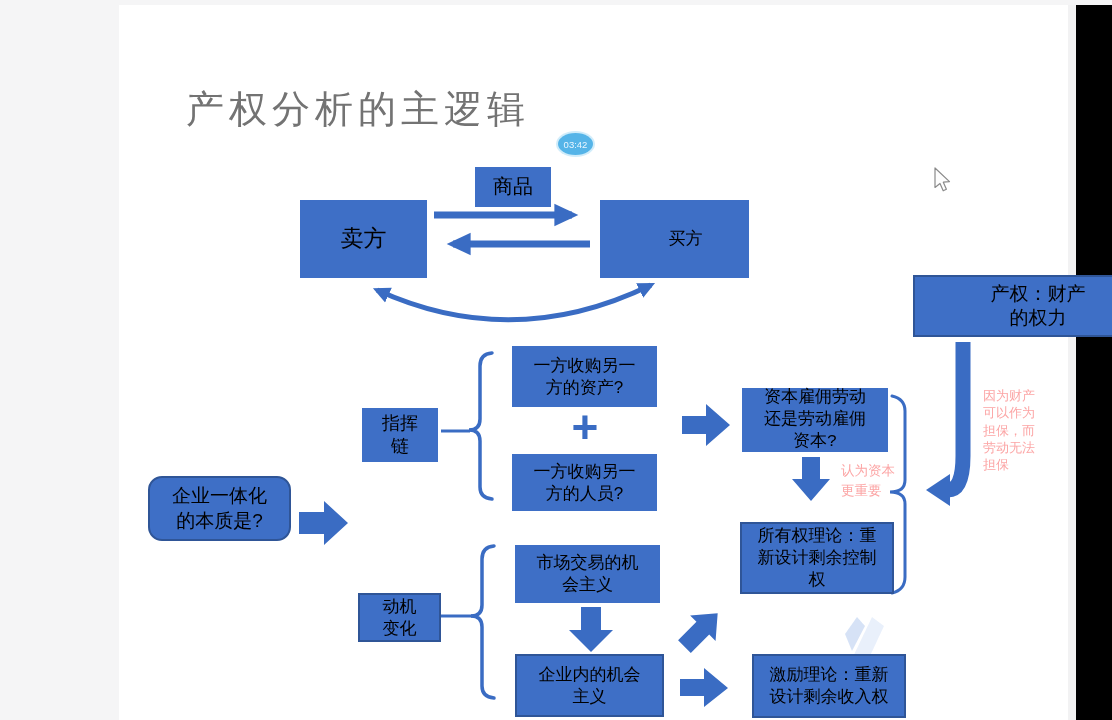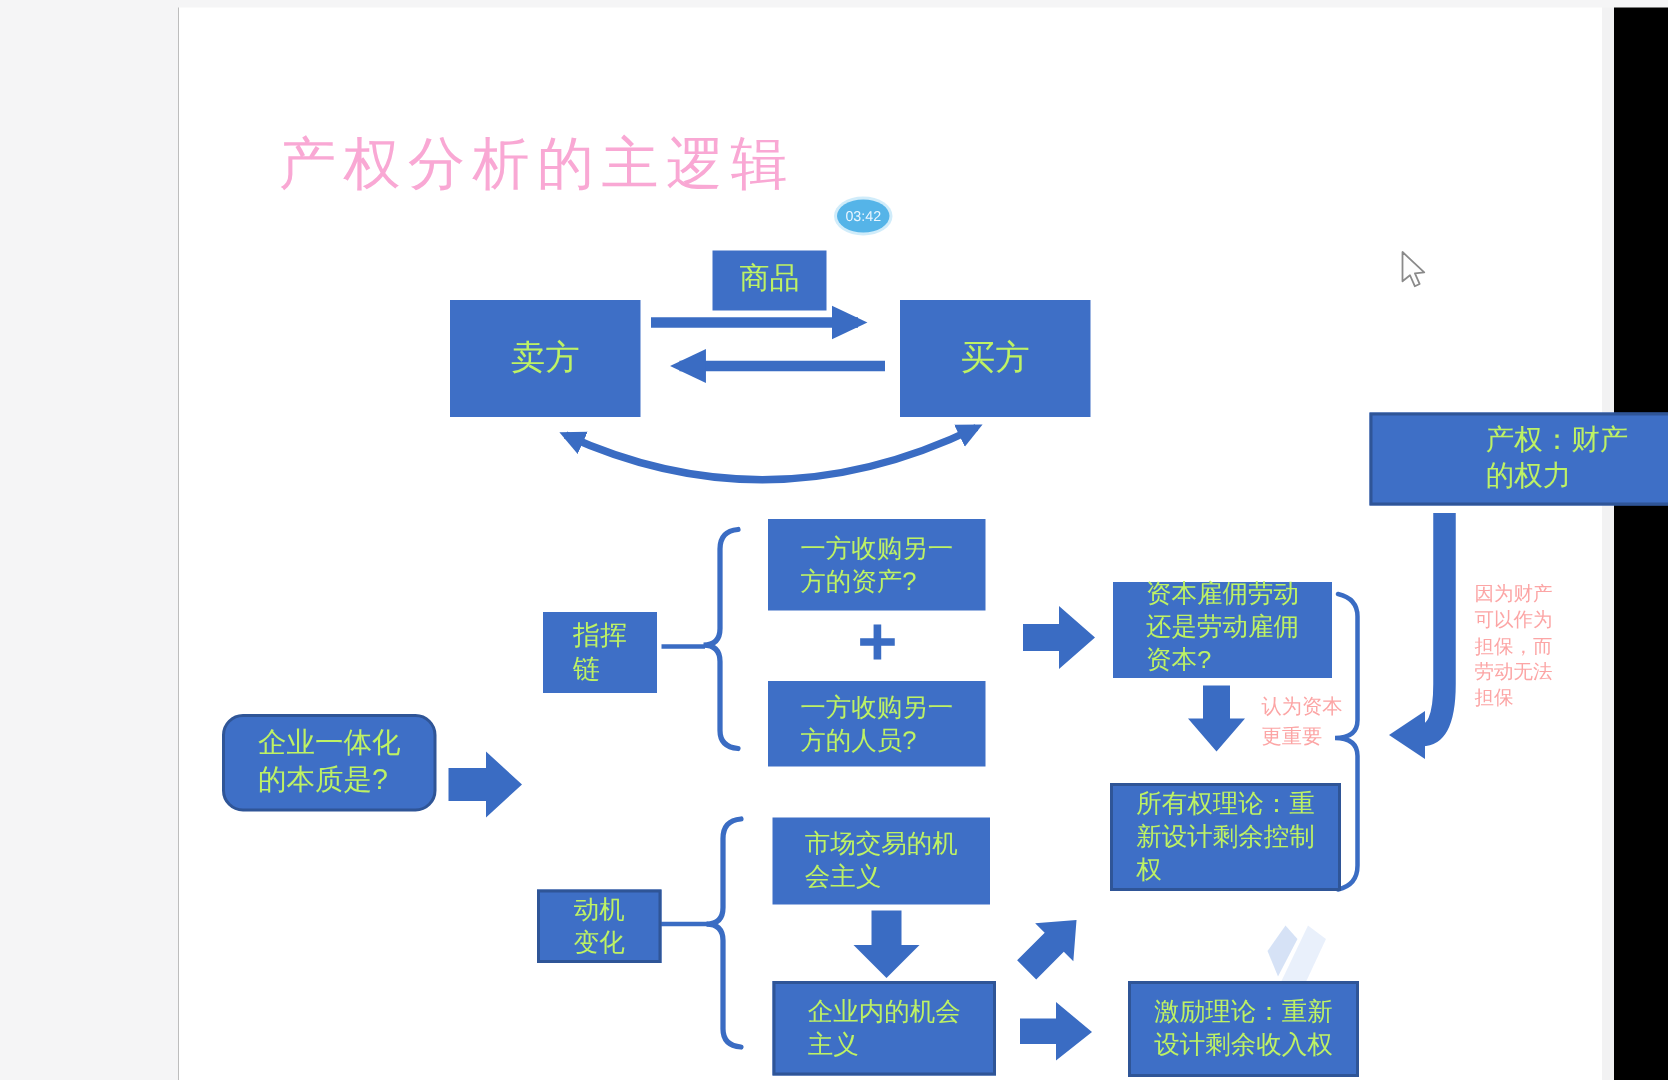--- a/index.html
+++ b/index.html
@@ -5,31 +5,31 @@
   html,body{margin:0;padding:0;background:#000;}
   .screen{
     position:relative;width:1112px;height:720px;overflow:hidden;
     background:#000;font-family:"Liberation Sans","DejaVu Sans",sans-serif;
   }
   .margin-left{position:absolute;left:0;top:0;width:119px;height:720px;background:#f5f5f6;}
   .slide{position:absolute;left:119px;top:0;width:949px;height:720px;background:#ffffff;}
   .margin-sliver{position:absolute;left:1068px;top:0;width:8px;height:720px;background:#f2f2f3;}
   .top-bar{position:absolute;left:0;top:0;width:1112px;height:5px;background:#f5f5f6;}
   .title{
-    position:absolute;left:186px;top:84px;font-size:38px;color:#f9a8d4;
+    position:absolute;left:186px;top:84px;font-size:38px;color:#737373;
     letter-spacing:5px;white-space:nowrap;
   }
   .badge{
     position:absolute;left:558px;top:133px;width:35px;height:22px;border-radius:50%;
     background:var(--badge,#55b4e8);display:flex;align-items:center;justify-content:center;
     color:#eaf6ff;font-size:9.5px;box-shadow:0 0 0 2px rgba(120,200,240,.35);
   }
   .box{
-    position:absolute;background:var(--box-fill,#3e6fc6);color:#bef264;
-    display:flex;align-items:center;justify-content:center;text-align:left;
+    position:absolute;background:var(--box-fill,#3e6fc6);color:#000000;
+    display:flex;align-items:center;justify-content:center;text-align:center;
     white-space:pre-line;line-height:1.28;
   }
   .bordered{border:2px solid var(--box-border,#2f5597);}
   .note{position:absolute;color:#fca5a5;white-space:pre-line;}
   .plus{
     position:absolute;left:568px;top:404px;width:34px;text-align:center;
     font-size:46px;font-weight:bold;color:var(--arrow,#3a6cc3);line-height:1;
   }
   svg.overlay{position:absolute;left:0;top:0;pointer-events:none;}
   .arrow-line{stroke:var(--arrow,#3a6cc3);fill:none;}
@@ -83,21 +83,21 @@
     </g>
   </svg>
 
   <div class="title">产权分析的主逻辑</div>
   <div class="badge">
     <span>03:42</span>
   </div>
 
   <div class="box" style="left:475px;top:167px;width:76px;height:40px;font-size:20px;">商品</div>
   <div class="box" style="left:300px;top:200px;width:127px;height:78px;font-size:23px;">卖方</div>
-  <div class="box" style="left:600px;top:200px;width:127px;height:78px;font-size:23px;">买方</div>
+  <div class="box" style="left:600px;top:200px;width:127px;height:78px;font-size:17px;padding-left:22px;">买方</div>
 
   <div class="box bordered" style="left:913px;top:275px;width:150px;height:58px;font-size:19px;padding-left:48px;">产权：财产
 的权力</div>
   <div class="note" style="left:983px;top:387px;font-size:13px;line-height:1.33;">因为财产
 可以作为
 担保，而
 劳动无法
 担保</div>
 
   <div class="box bordered" style="left:148px;top:476px;width:139px;height:61px;font-size:19px;border-radius:14px;">企业一体化

